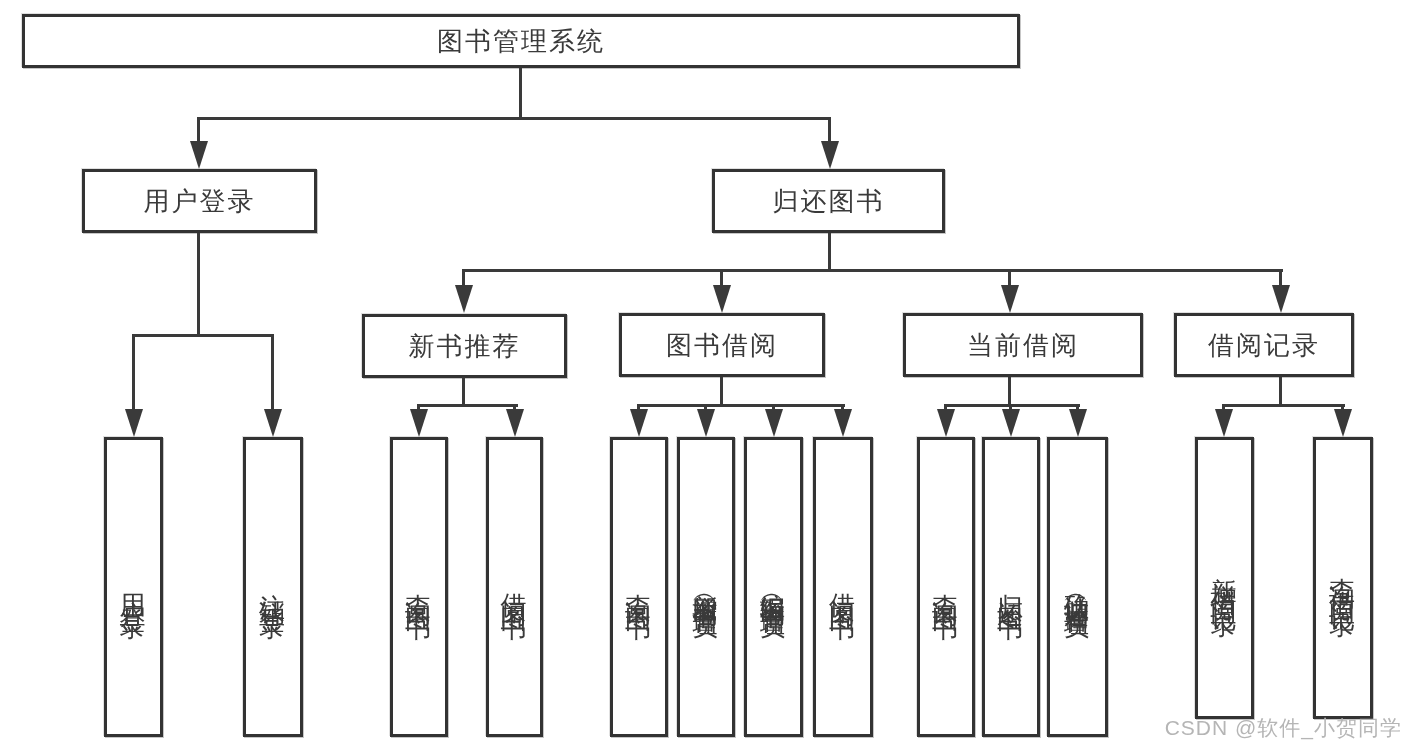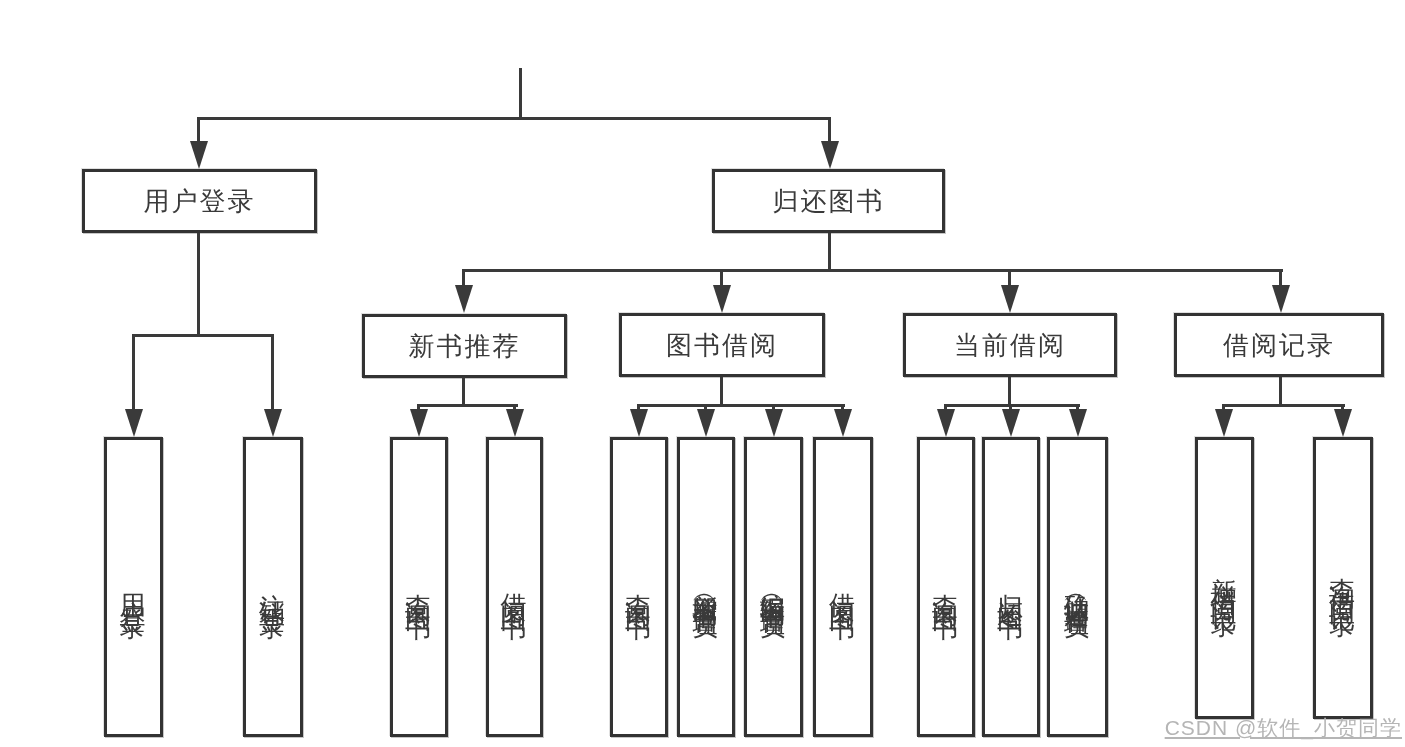--- a/index.html
+++ b/index.html
@@ -38,28 +38,30 @@
     border-top:28px solid #3a3a3a;
   }
 
   .watermark{
     position:absolute;
     top:714px;right:3px;
     font-size:21px;
     color:#b5b5b5;
     letter-spacing:1px;
     white-space:nowrap;
-    text-decoration:underline;
   }
 </style>
 </head>
 <body>
 
 <div id="canvas">
 
+  <div class="node h-node" style="left:22px;top:14px;width:998px;height:54px;">
+    <span>图书管理系统</span>
+  </div>
 
   <div class="vline" style="left:519px;top:68px;height:52px;"></div>
   <div class="hline" style="left:198px;top:117px;width:633px;"></div>
   <div class="vline" style="left:197px;top:117px;height:27px;"></div>
   <div class="arrow" style="left:190px;top:141px;"></div>
   <div class="vline" style="left:828px;top:117px;height:27px;"></div>
   <div class="arrow" style="left:821px;top:141px;"></div>
 
   <div class="node h-node" style="left:82px;top:169px;width:235px;height:64px;">
     <span>用户登录</span>
@@ -85,24 +87,24 @@
   <div class="arrow" style="left:1001px;top:285px;"></div>
   <div class="vline" style="left:1279px;top:269px;height:19px;"></div>
   <div class="arrow" style="left:1272px;top:285px;"></div>
 
   <div class="node h-node" style="left:362px;top:314px;width:205px;height:64px;">
     <span>新书推荐</span>
   </div>
   <div class="node h-node" style="left:619px;top:313px;width:206px;height:64px;justify-content:center;">
     <span>图书借阅</span>
   </div>
-  <div class="node h-node" style="left:903px;top:313px;width:214px;height:64px;align-items:center;">
+  <div class="node h-node" style="left:903px;top:313px;width:240px;height:64px;align-items:center;">
     <span>当前借阅</span>
   </div>
-  <div class="node h-node" style="left:1174px;top:313px;width:210px;height:64px;">
+  <div class="node h-node" style="left:1174px;top:313px;width:180px;height:64px;">
     <span>借阅记录</span>
   </div>
 
   <div class="vline" style="left:462px;top:377px;height:30px;"></div>
   <div class="hline" style="left:418px;top:404px;width:100px;"></div>
   <div class="vline" style="left:417px;top:404px;height:9px;"></div>
   <div class="arrow" style="left:410px;top:409px;"></div>
   <div class="vline" style="left:513px;top:404px;height:9px;"></div>
   <div class="arrow" style="left:506px;top:409px;"></div>
 

